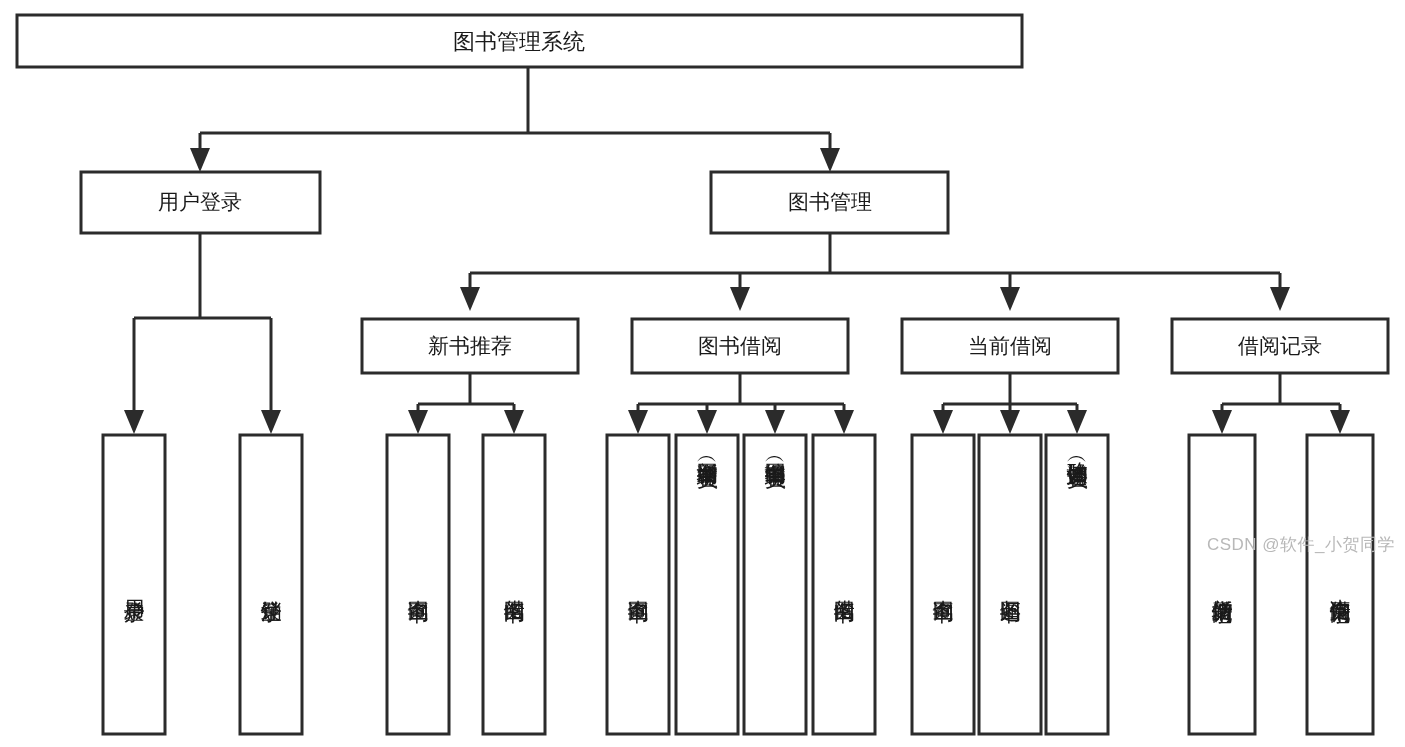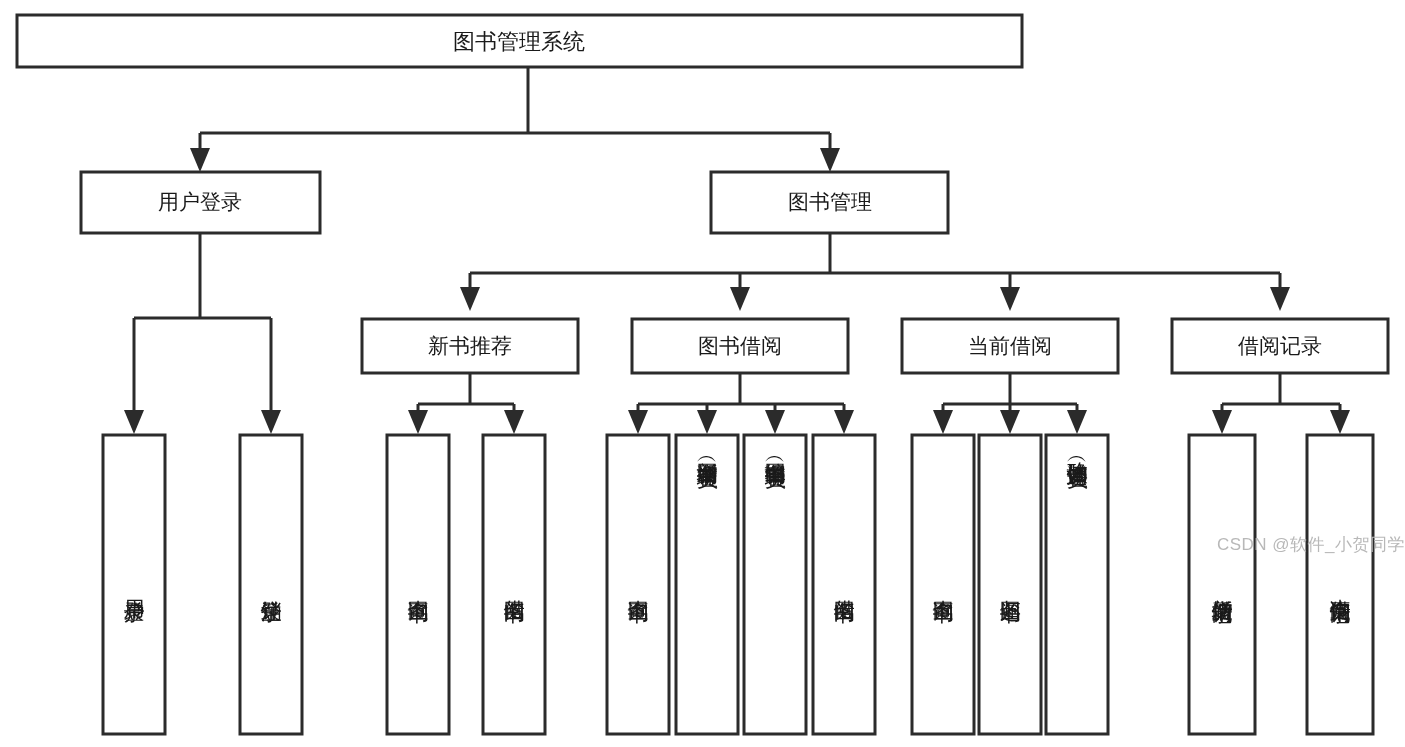--- a/index.html
+++ b/index.html
@@ -69,21 +69,21 @@
     text-orientation: upright;
     font-family: "Liberation Sans", "DejaVu Sans", sans-serif;
     font-size: 21px;
     line-height: 1.08;
     color: #1a1a1a;
     letter-spacing: 1px;
     white-space: nowrap;
   }
   #watermark {
     position: absolute;
-    right: 0;
+    right: 10px;
     bottom: 6px;
     font-family: "Liberation Sans", "DejaVu Sans", sans-serif;
     font-size: 17px;
     color: #b8b8b8;
     letter-spacing: 0.5px;
     white-space: nowrap;
   }
 </style>
 </head>
 <body>

